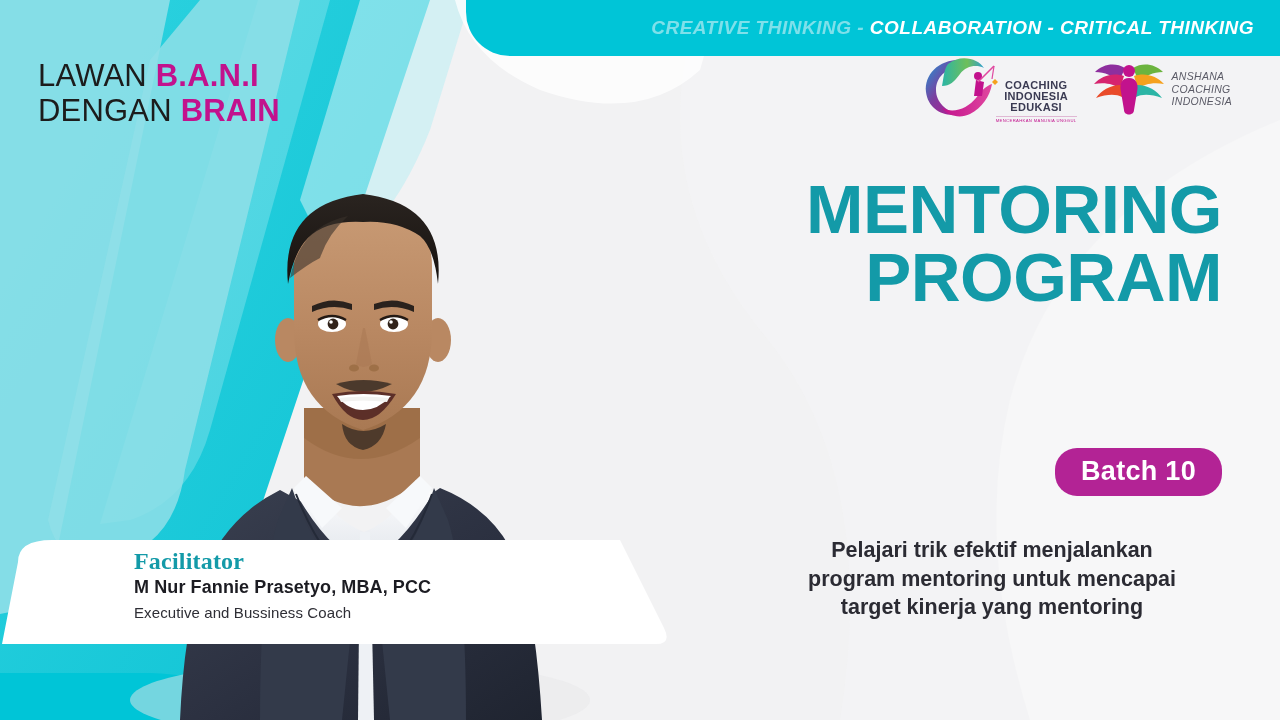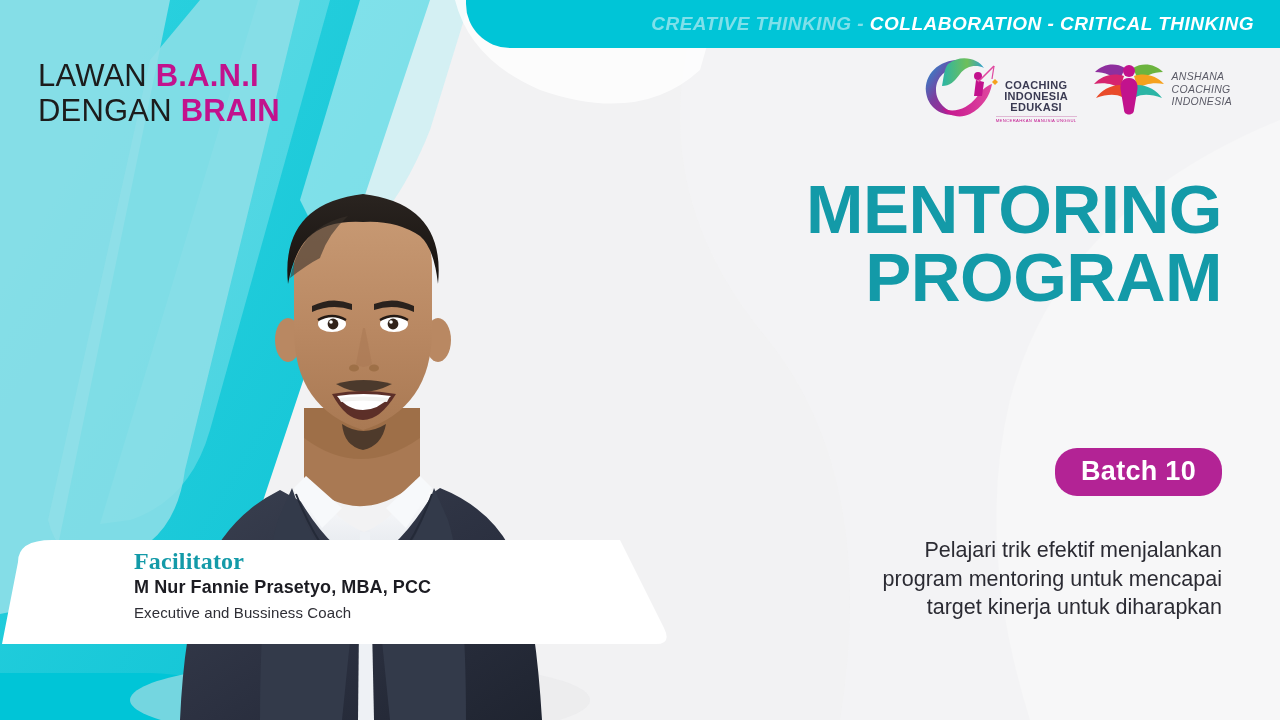--- a/index.html
+++ b/index.html
@@ -16,21 +16,21 @@
     background:#f2f2f3;
   }
 
   
   .bg-layer { position:absolute; inset:0; width:100%; height:100%; }
 
   
   .ribbon {
     position:absolute;
     top:0; left:466px; right:0;
-    height:48px;
+    height:56px;
     background:#00c5d7;
     border-bottom-left-radius:44px;
     display:flex; align-items:center; justify-content:flex-end;
     padding-right:26px;
     z-index:6;
   }
   .ribbon-text {
     font-size:19px;
     font-weight:bold;
     font-style:italic;
@@ -128,24 +128,25 @@
   
   .desc {
     position:absolute;
     right:58px; top:536px;
     width:460px;
     text-align:right;
     z-index:7;
   }
   .desc-line {
     font-size:21.5px;
-    font-weight:normal;
+    font-weight:bold;
     color:#2b2b33;
     line-height:1.33;
     white-space:nowrap;
+    text-align:center;
   }
 
   
   .photo {
     position:absolute;
     left:128px; bottom:0;
     width:470px; height:612px;
     z-index:4;
   }
 
@@ -292,21 +293,21 @@
     <div class="headline-line">PROGRAM</div>
   </div>
 
   <div class="badge-wrap">
     <span class="badge">Batch 10</span>
   </div>
 
   <div class="desc">
     <div class="desc-line">Pelajari trik efektif menjalankan</div>
     <div class="desc-line">program mentoring untuk mencapai</div>
-    <div class="desc-line">target kinerja untuk diharapkan</div>
+    <div class="desc-line">target kinerja yang mentoring</div>
   </div>
 
   <svg class="photo" viewBox="0 0 470 612" preserveAspectRatio="xMidYMax meet">
     <defs>
       <linearGradient id="suitG" x1="0" y1="0" x2="1" y2="1">
         <stop offset="0%" stop-color="#3a4050"></stop>
         <stop offset="55%" stop-color="#2b3040"></stop>
         <stop offset="100%" stop-color="#1f2430"></stop>
       </linearGradient>
       <linearGradient id="skinG" x1="0" y1="0" x2="0" y2="1">

